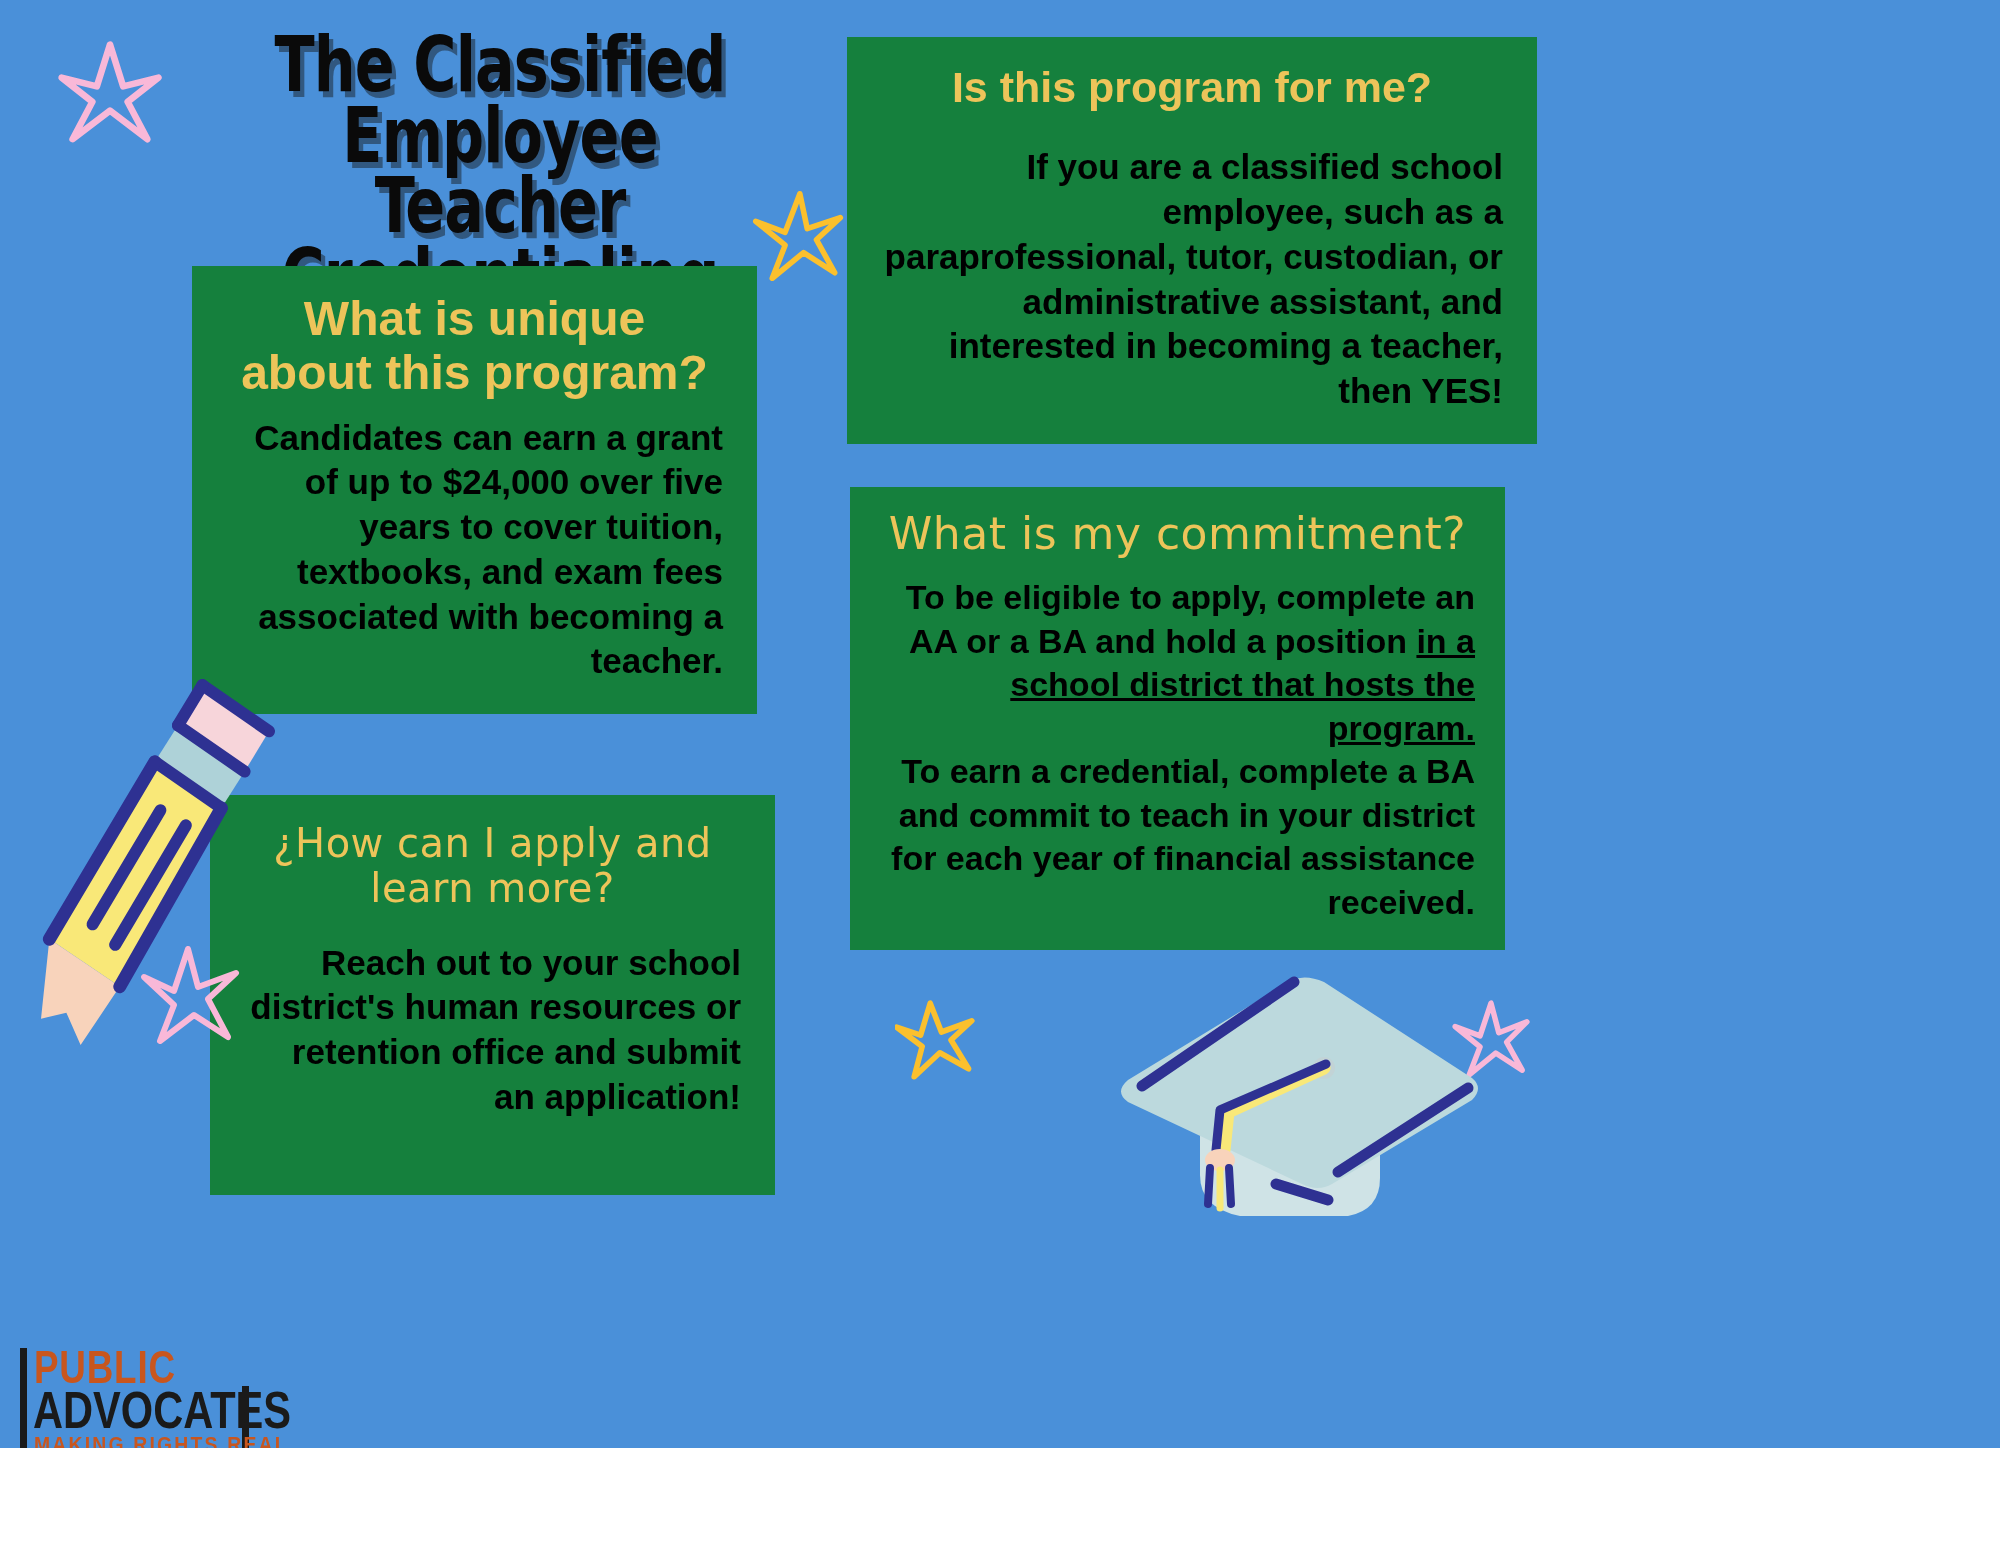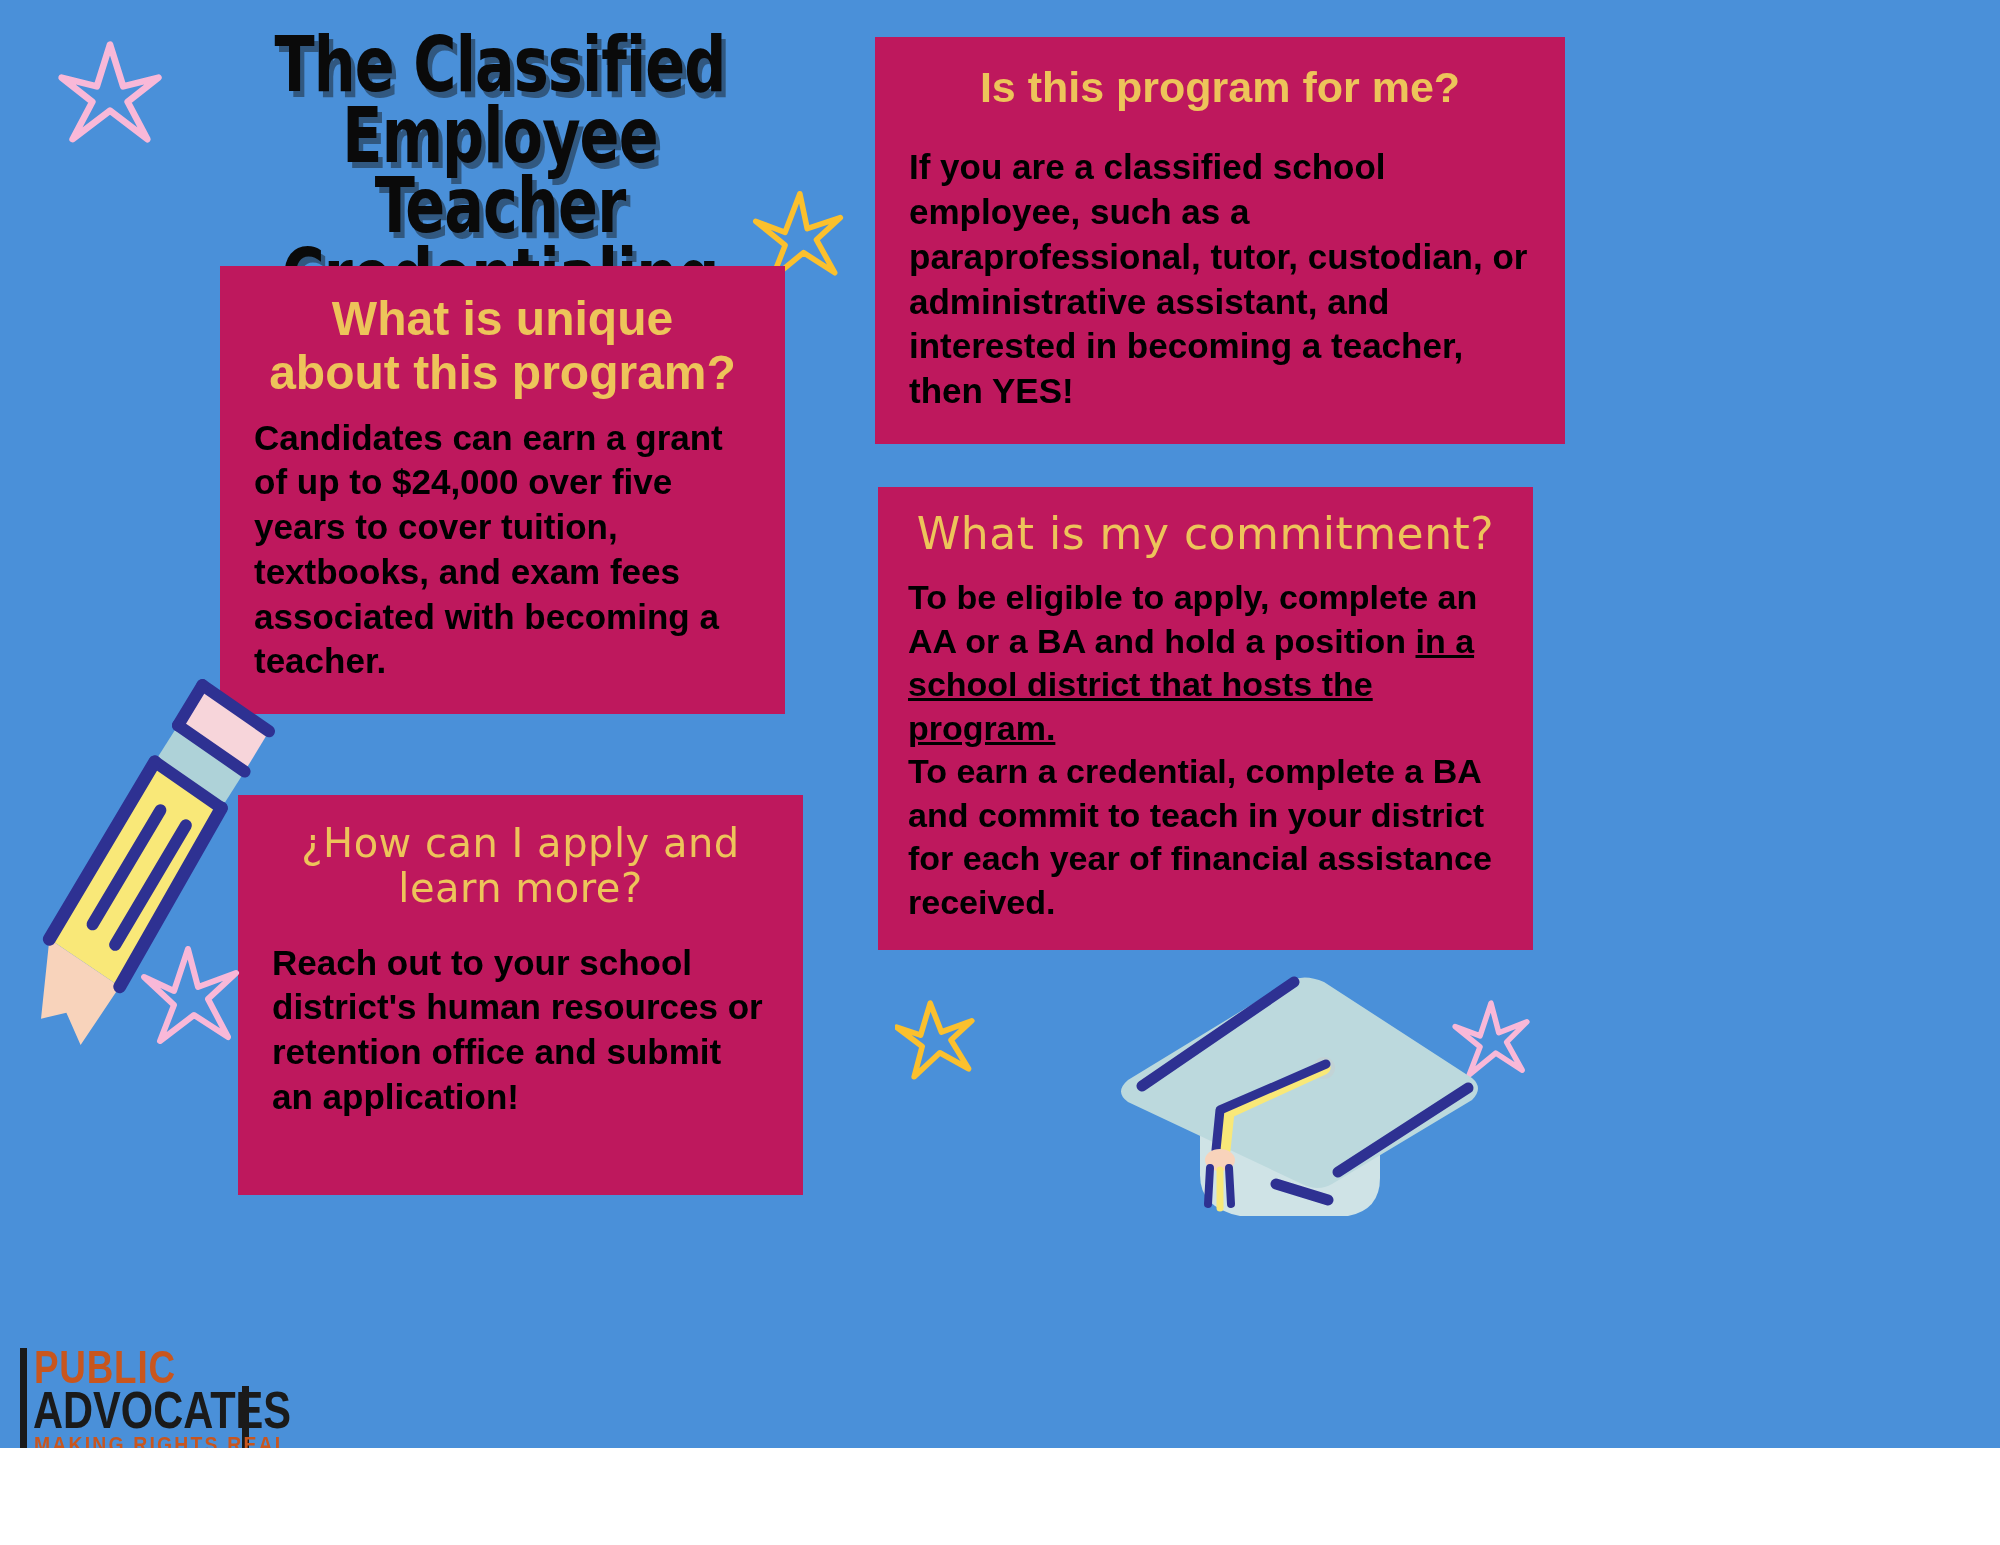--- a/index.html
+++ b/index.html
@@ -38,24 +38,23 @@
     letter-spacing: -1px;
     text-shadow: 5px 6px 0 rgba(20,20,20,0.45);
     transform: scaleX(0.86);
     transform-origin: center top;
     white-space: pre-line;
   }
 
   
   .card {
     position: absolute;
-    background: #be185d;
+    background: #15803d;
     box-sizing: border-box;
     padding: 26px 34px 30px 34px;
-    margin-left: 28px;
   }
   .card::before {
     
     content: "";
     position: absolute;
     left: -9px;
     top: -9px;
     right: 5px;
     bottom: 5px;
     border: 6px solid #1b5fa8;
@@ -74,21 +73,21 @@
   }
   .head-round {
     font-family: "DejaVu Sans", sans-serif;
     font-weight: 400;
     letter-spacing: 0.5px;
   }
   .card-body {
     color: #000000;
     font-family: "Liberation Sans", sans-serif;
     font-weight: 700;
-    text-align: left;
+    text-align: right;
     line-height: 1.28;
     margin: 0;
     white-space: pre-line;
   }
   .card-body .u { text-decoration: underline; }
 
   
   #card-unique {
     left: 192px; top: 266px; width: 565px; min-height: 380px;
   }

